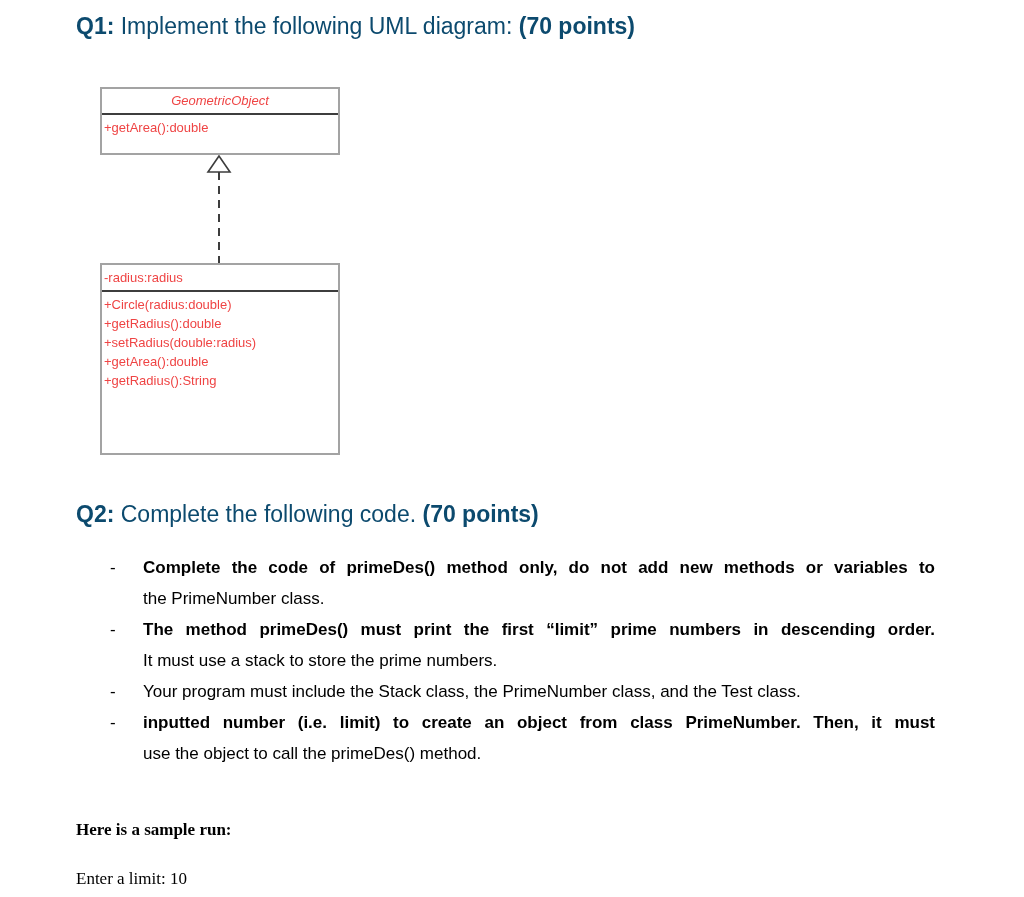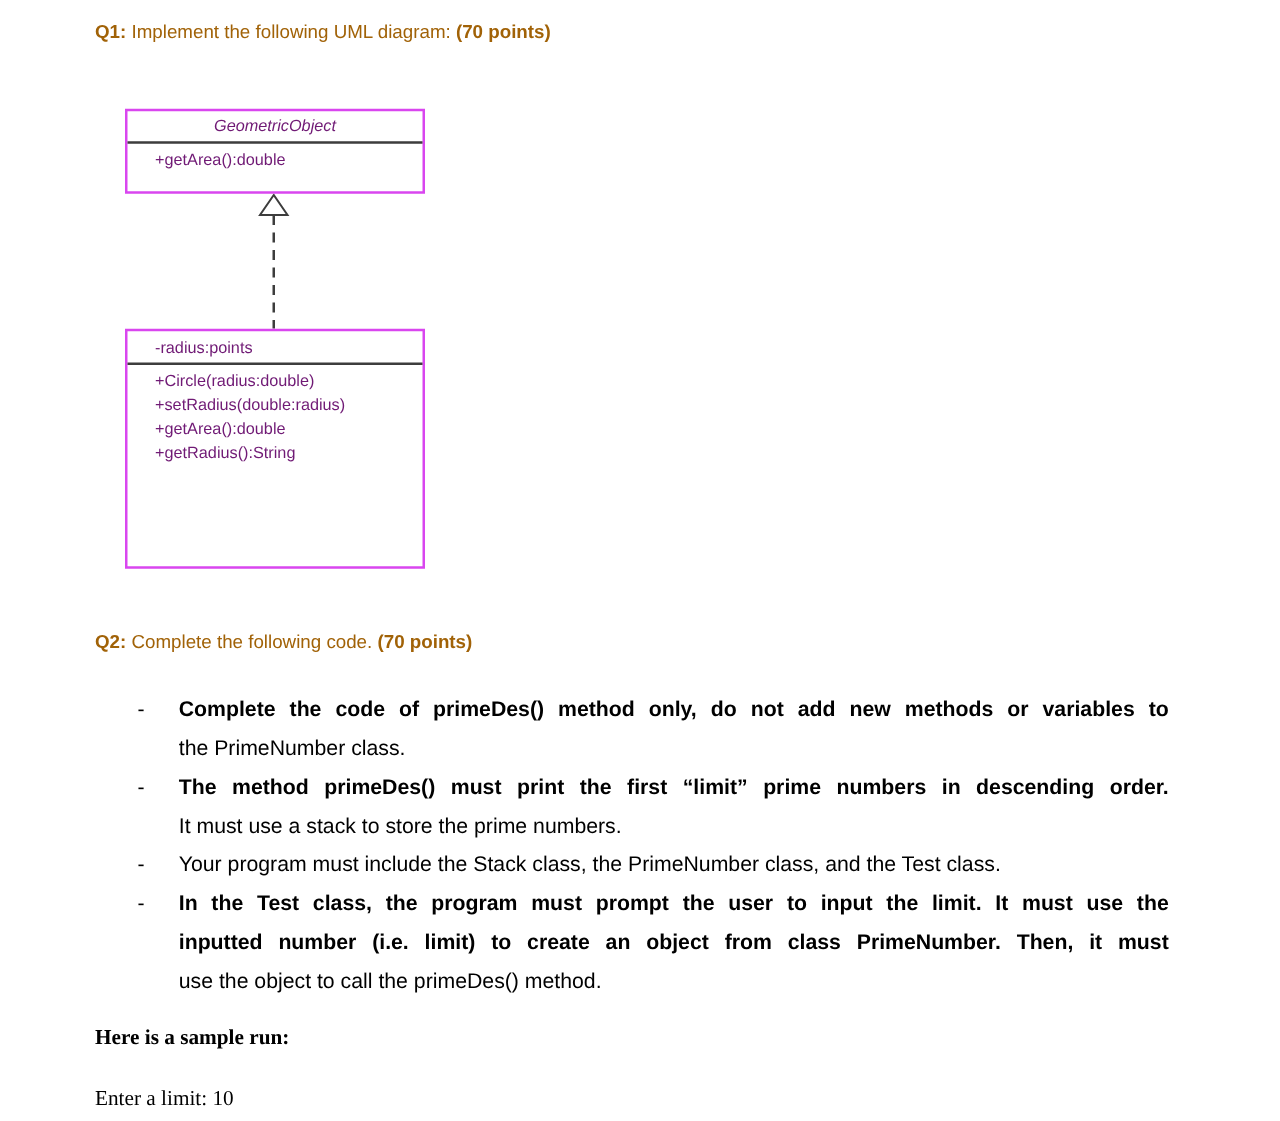--- a/index.html
+++ b/index.html
@@ -7,41 +7,41 @@
     width: 1024px; height: 897px;
     background: #ffffff;
     color: #000000;
     font-family: "Liberation Sans", sans-serif;
     position: relative;
     overflow: hidden;
   }
   .abs { position: absolute; }
 
   
-  .heading { font-size: 15px; line-height: 22px; color: #a16207; white-space: nowrap; }
+  .heading { font-size: 23px; line-height: 22px; color: #0c4a6e; white-space: nowrap; }
   .heading .b { font-weight: bold; }
 
   
   .uml-box {
     position: absolute;
     left: 100px;
     width: 240px;
     box-sizing: border-box;
-    border: 2px solid #d946ef;
+    border: 2px solid #a3a3a3;
     background: #ffffff;
     font-size: 13px;
-    color: #701a75;
+    color: #ef4444;
   }
   .uml-title {
     text-align: center;
     padding: 4px 2px 3px 2px;
     border-bottom: 2px solid #3d3d3d;
   }
   .uml-title.italic { font-style: italic; }
-  .uml-compartment { padding: 3px 22px; }
+  .uml-compartment { padding: 3px 2px; }
   .uml-attr-compartment { border-bottom: 2px solid #3d3d3d; }
   .uml-line { line-height: 19px; white-space: nowrap; }
 
   #go-box { top: 87px; height: 68px; }
   #go-box .uml-title { height: 17px; }
   #circle-box { top: 263px; height: 192px; }
   #circle-box .uml-title { height: 19px; }
 
   #connector { left: 100px; top: 155px; width: 240px; height: 109px; }
 
@@ -72,24 +72,25 @@
   </div>
 </div>
 
 <svg id="connector" class="abs" viewBox="0 0 240 109" xmlns="http://www.w3.org/2000/svg">
   <line x1="119" y1="17" x2="119" y2="108" stroke="#3d3d3d" stroke-width="2" stroke-dasharray="8,6"></line>
   <polygon points="119,1 108,17 130,17" fill="#ffffff" stroke="#3d3d3d" stroke-width="1.6"></polygon>
 </svg>
 
 <div class="uml-box" id="circle-box">
   <div class="uml-compartment uml-attr-compartment">
-    <div class="uml-line">-radius:points</div>
+    <div class="uml-line">-radius:radius</div>
   </div>
   <div class="uml-compartment">
       <div class="uml-line">+Circle(radius:double)</div>
+      <div class="uml-line">+getRadius():double</div>
       <div class="uml-line">+setRadius(double:radius)</div>
       <div class="uml-line">+getArea():double</div>
       <div class="uml-line">+getRadius():String</div>
     </div>
 </div>
 
 <div class="abs heading" style="left:76px; top:503px;">
   <span class="b">Q2:</span><span> Complete the following code. </span><span class="b">(70 points)</span>
 </div>
 
@@ -114,21 +115,20 @@
   <div class="bullet">
     <div class="bullet-marker">-</div>
     <div class="bullet-content">
       <div class="bullet-line">Your program must include the Stack class, the PrimeNumber class, and the Test class.</div>
     </div>
   </div>
 
   <div class="bullet">
     <div class="bullet-marker">-</div>
     <div class="bullet-content">
-      <div class="bullet-line stretch">In the Test class, the program must prompt the user to input the limit. It must use the</div>
       <div class="bullet-line stretch">inputted number (i.e. limit) to create an object from class PrimeNumber. Then, it must</div>
       <div class="bullet-line">use the object to call the primeDes() method.</div>
     </div>
   </div>
 
 </div>
 
 <div class="abs plain-line" style="left:76px; top:819px; font-weight:bold;">Here is a sample run:</div>
 
 <div class="abs plain-line" style="left:76px; top:868px;">Enter a limit: 10</div>

